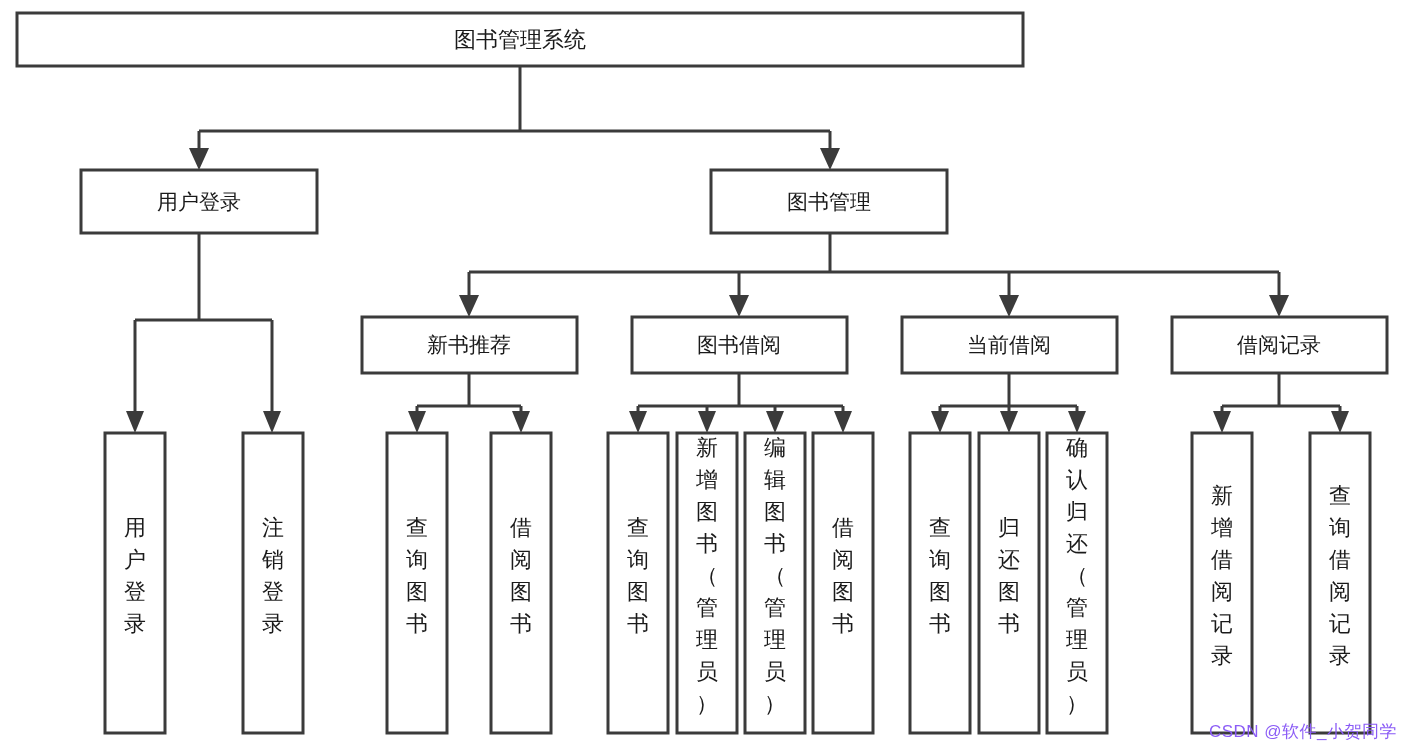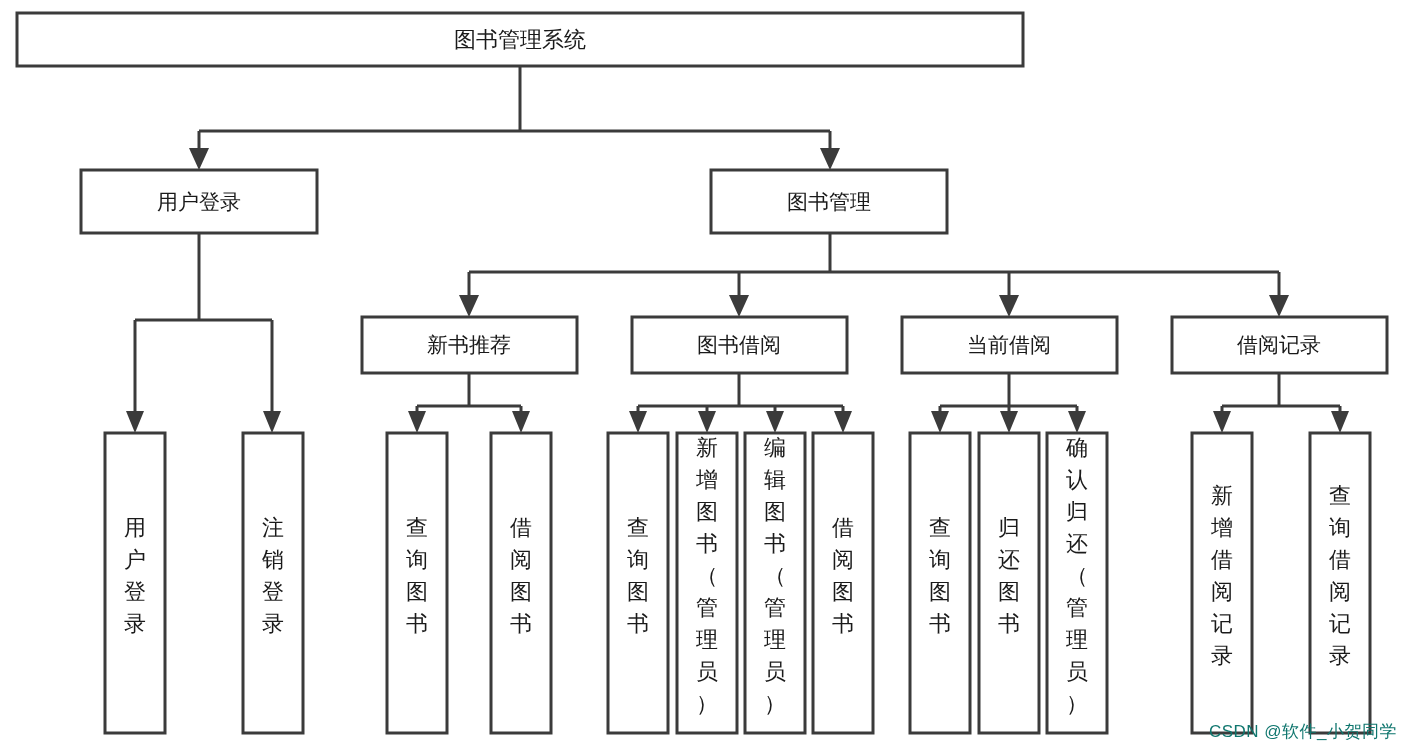--- a/index.html
+++ b/index.html
@@ -56,21 +56,21 @@
   .arrow-head {
     fill: #3b3b3b;
     stroke: none;
   }
   .watermark {
     position: absolute;
     right: 8px;
     bottom: 4px;
     font-family: "Liberation Sans", "DejaVu Sans", sans-serif;
     font-size: 17px;
-    color: #0f766e;
+    color: #8b5cf6;
     letter-spacing: 0.5px;
     white-space: nowrap;
     user-select: none;
     text-align: right;
   }
 </style>
 </head>
 <body>
 
 <div id="diagram-root">

